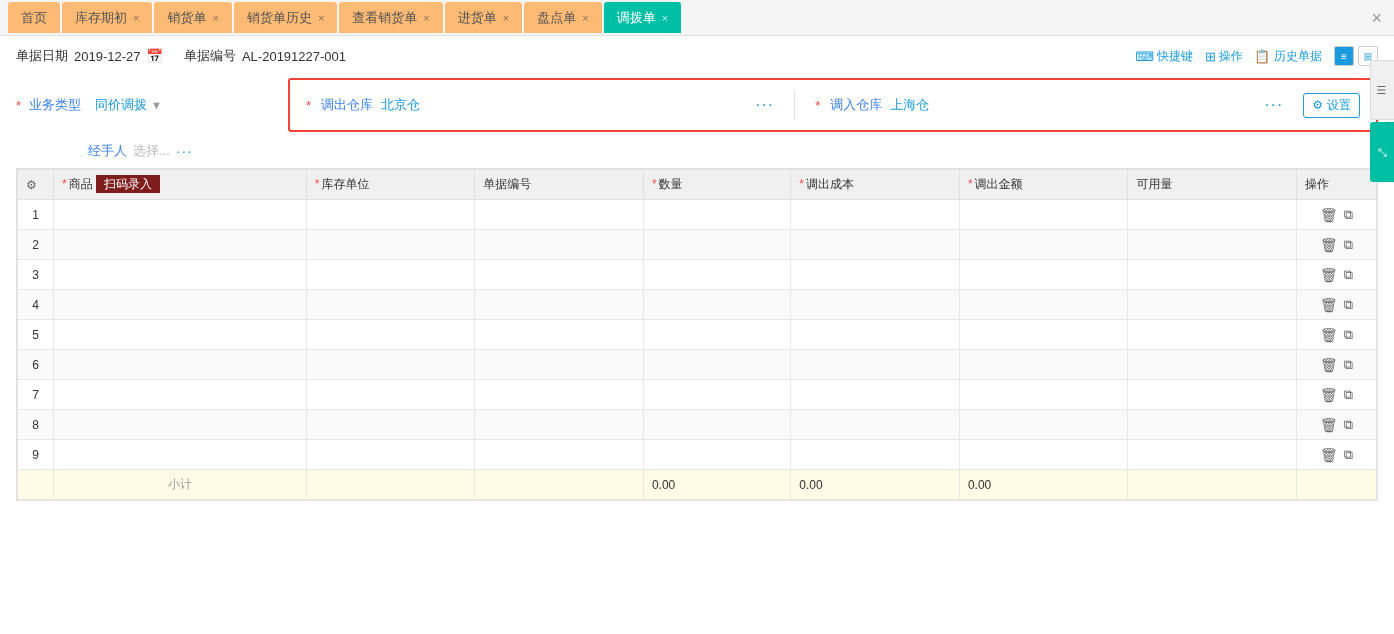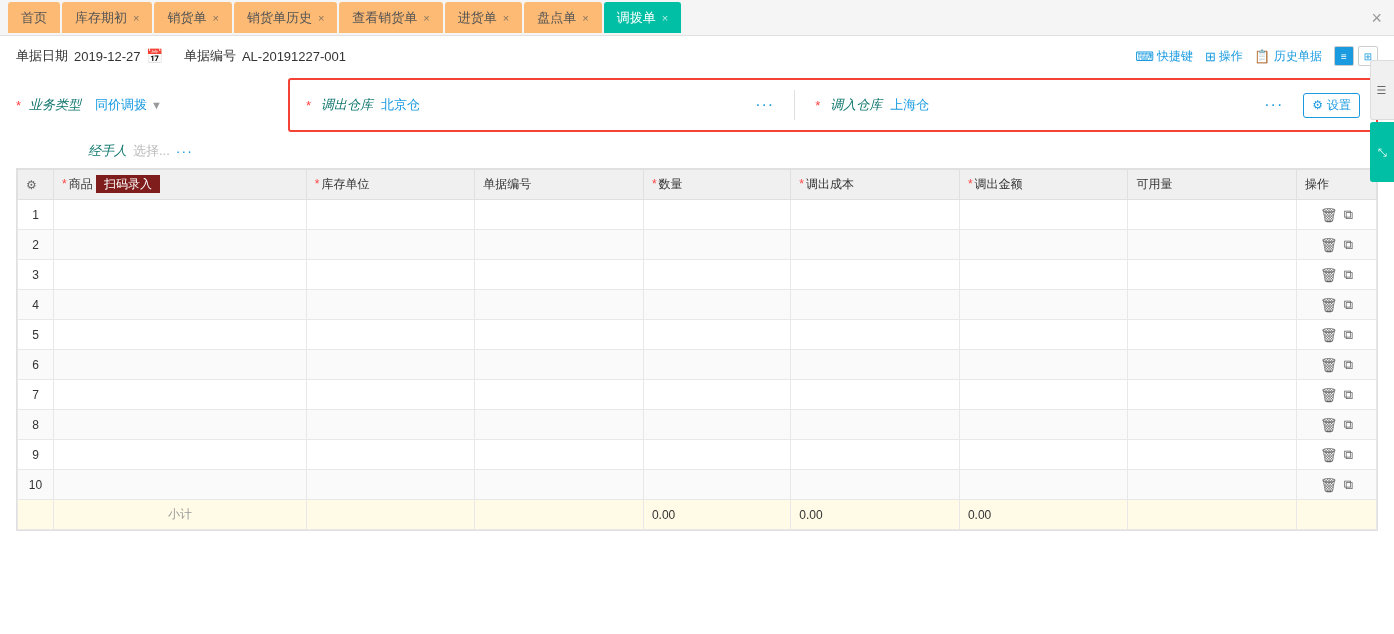--- a/index.html
+++ b/index.html
@@ -103,21 +103,21 @@
       align-items: center;
       justify-content: center;
       font-size: 10px;
     }
     .form-group {
       display: flex;
       align-items: center;
       gap: 6px;
     }
     .required-star { color: #f44; margin-right: 2px; }
-    .field-label { color: #0f766e; white-space: nowrap; font-style: italic; }
+    .field-label { color: #3b82f6; white-space: nowrap; }
     .field-value { color: #1a9be0; cursor: pointer; }
     .dropdown-trigger {
       display: flex;
       align-items: center;
       gap: 4px;
       cursor: pointer;
       padding: 4px 8px;
       border-radius: 3px;
     }
     .dropdown-arrow { color: #999; font-size: 11px; }
@@ -564,36 +564,20 @@
       <td style="min-width:80px;"></td>
       <td style="min-width:80px;"></td>
       <td style="min-width:80px;"></td>
       <td>
         <div class="action-cell">
           <span class="action-icon" title="删除">🗑</span>
           <span class="action-icon" title="复制" style="font-size:13px;">⧉</span>
         </div>
       </td>
     </tr>
-            <tr>
-      <td class="row-num">10</td>
-      <td style="min-width:120px;"></td>
-      <td style="min-width:80px;"></td>
-      <td style="min-width:80px;"></td>
-      <td style="min-width:70px;"></td>
-      <td style="min-width:80px;"></td>
-      <td style="min-width:80px;"></td>
-      <td style="min-width:80px;"></td>
-      <td>
-        <div class="action-cell">
-          <span class="action-icon" title="删除">🗑</span>
-          <span class="action-icon" title="复制" style="font-size:13px;">⧉</span>
-        </div>
-      </td>
-    </tr>
           </tbody>
         <tfoot>
           <tr class="subtotal-row">
             <td class="row-num"></td>
             <td style="color:#999;text-align:center;">小计</td>
             <td></td>
             <td></td>
             <td>0.00</td>
             <td>0.00</td>
             <td>0.00</td>

